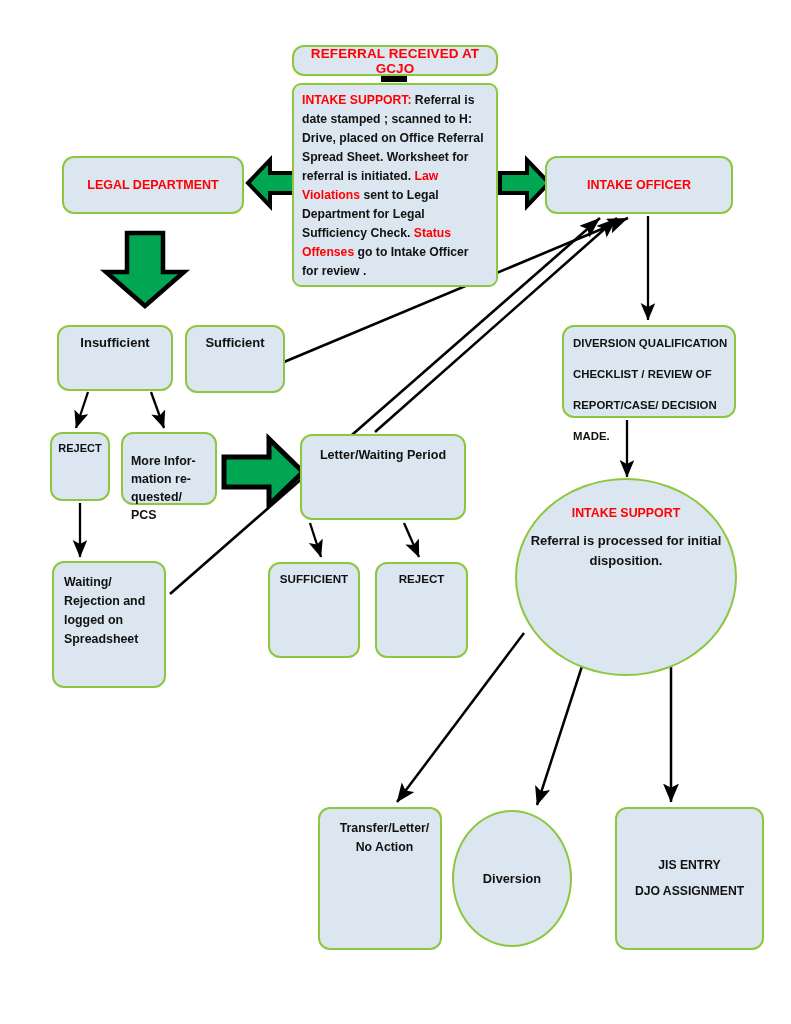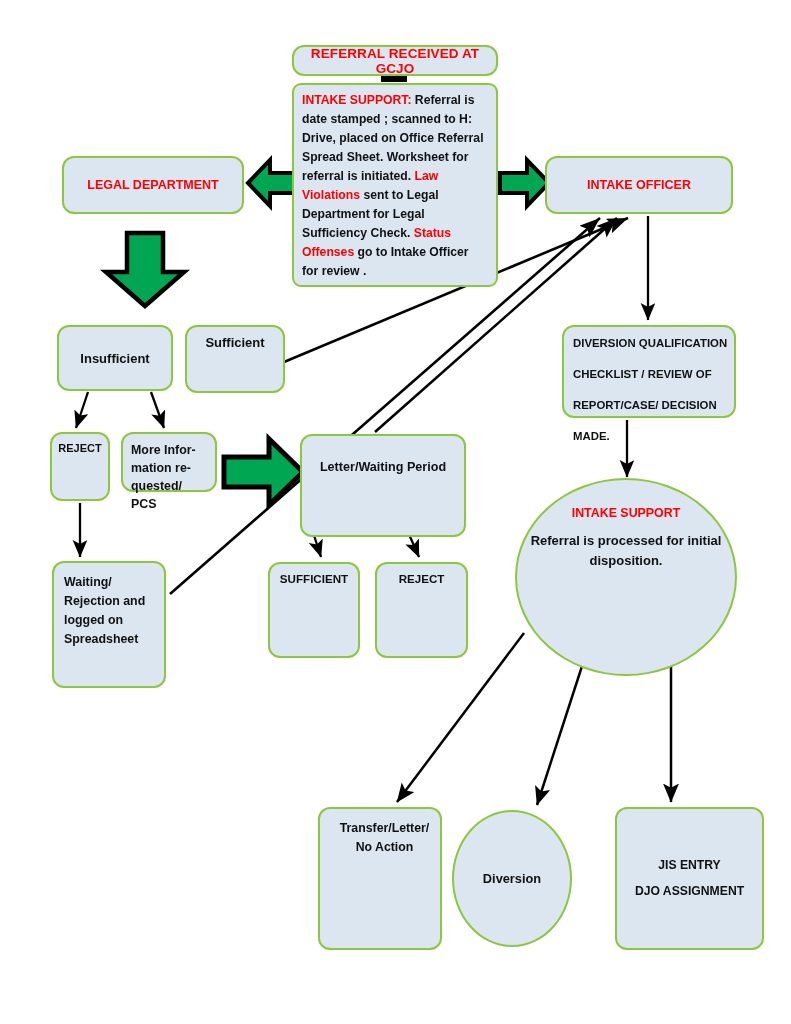--- a/index.html
+++ b/index.html
@@ -19,30 +19,30 @@
   #n-referral-title{left:292px;top:45px;width:206px;height:31px;justify-content:center;}
   #n-referral-title .ttl{font-size:13.5px;letter-spacing:.1px;}
   #n-intake-support-detail{left:292px;top:83px;width:206px;height:204px;border-radius:9px;
         padding:6px 8px 4px 8px;align-items:flex-start;justify-content:flex-start;}
   #n-intake-support-detail p{margin:0;font-size:12.2px;line-height:1.56;color:#111;font-weight:bold;
         text-align:left;}
   #n-legal-department{left:62px;top:156px;width:182px;height:58px;justify-content:center;}
   #n-legal-department .ttl{font-size:12.5px;}
   #n-intake-officer{left:545px;top:156px;width:188px;height:58px;justify-content:center;}
   #n-intake-officer .ttl{font-size:12.5px;}
-  #n-insufficient{left:57px;top:325px;width:116px;height:66px;justify-content:flex-start;padding-top:24px;}
+  #n-insufficient{left:57px;top:325px;width:116px;height:66px;justify-content:flex-start;padding-top:8px;}
   #n-insufficient .blk{font-size:13px;}
   #n-sufficient{left:185px;top:325px;width:100px;height:68px;justify-content:flex-start;padding-top:8px;}
   #n-sufficient .blk{font-size:13px;}
   #n-reject-left{left:50px;top:432px;width:60px;height:69px;justify-content:flex-start;padding-top:8px;}
   #n-reject-left .blk{font-size:11px;}
-  #n-more-info{left:121px;top:432px;width:96px;height:60px;justify-content:flex-start;
-        padding:7px 7px 0 8px;align-items:center;}
+  #n-more-info{left:121px;top:432px;width:96px;height:73px;justify-content:flex-start;
+        padding:18px 7px 0 8px;align-items:center;}
   #n-more-info .blk{font-size:12.4px;line-height:1.46;text-align:left;}
-  #n-letter-waiting{left:300px;top:434px;width:166px;height:103px;justify-content:flex-start;padding-top:24px;}
+  #n-letter-waiting{left:300px;top:434px;width:166px;height:86px;justify-content:flex-start;padding-top:12px;}
   #n-letter-waiting .blk{font-size:12.6px;font-weight:600;}
   #n-letter-rejection{left:52px;top:561px;width:114px;height:127px;
         justify-content:flex-start;padding:10px 0 0 10px;align-items:flex-start;}
   #n-letter-rejection .blk{font-size:12.4px;line-height:1.52;text-align:left;}
   #n-sufficient2{left:268px;top:562px;width:92px;height:96px;justify-content:flex-start;padding-top:8px;}
   #n-sufficient2 .blk{font-size:11.6px;}
   #n-reject2{left:375px;top:562px;width:93px;height:96px;justify-content:flex-start;padding-top:8px;}
   #n-reject2 .blk{font-size:11.6px;}
   #n-diversion-checklist{left:562px;top:325px;width:174px;height:93px;
         justify-content:flex-start;padding:8px 6px 0 9px;align-items:flex-start;gap:14px;}

